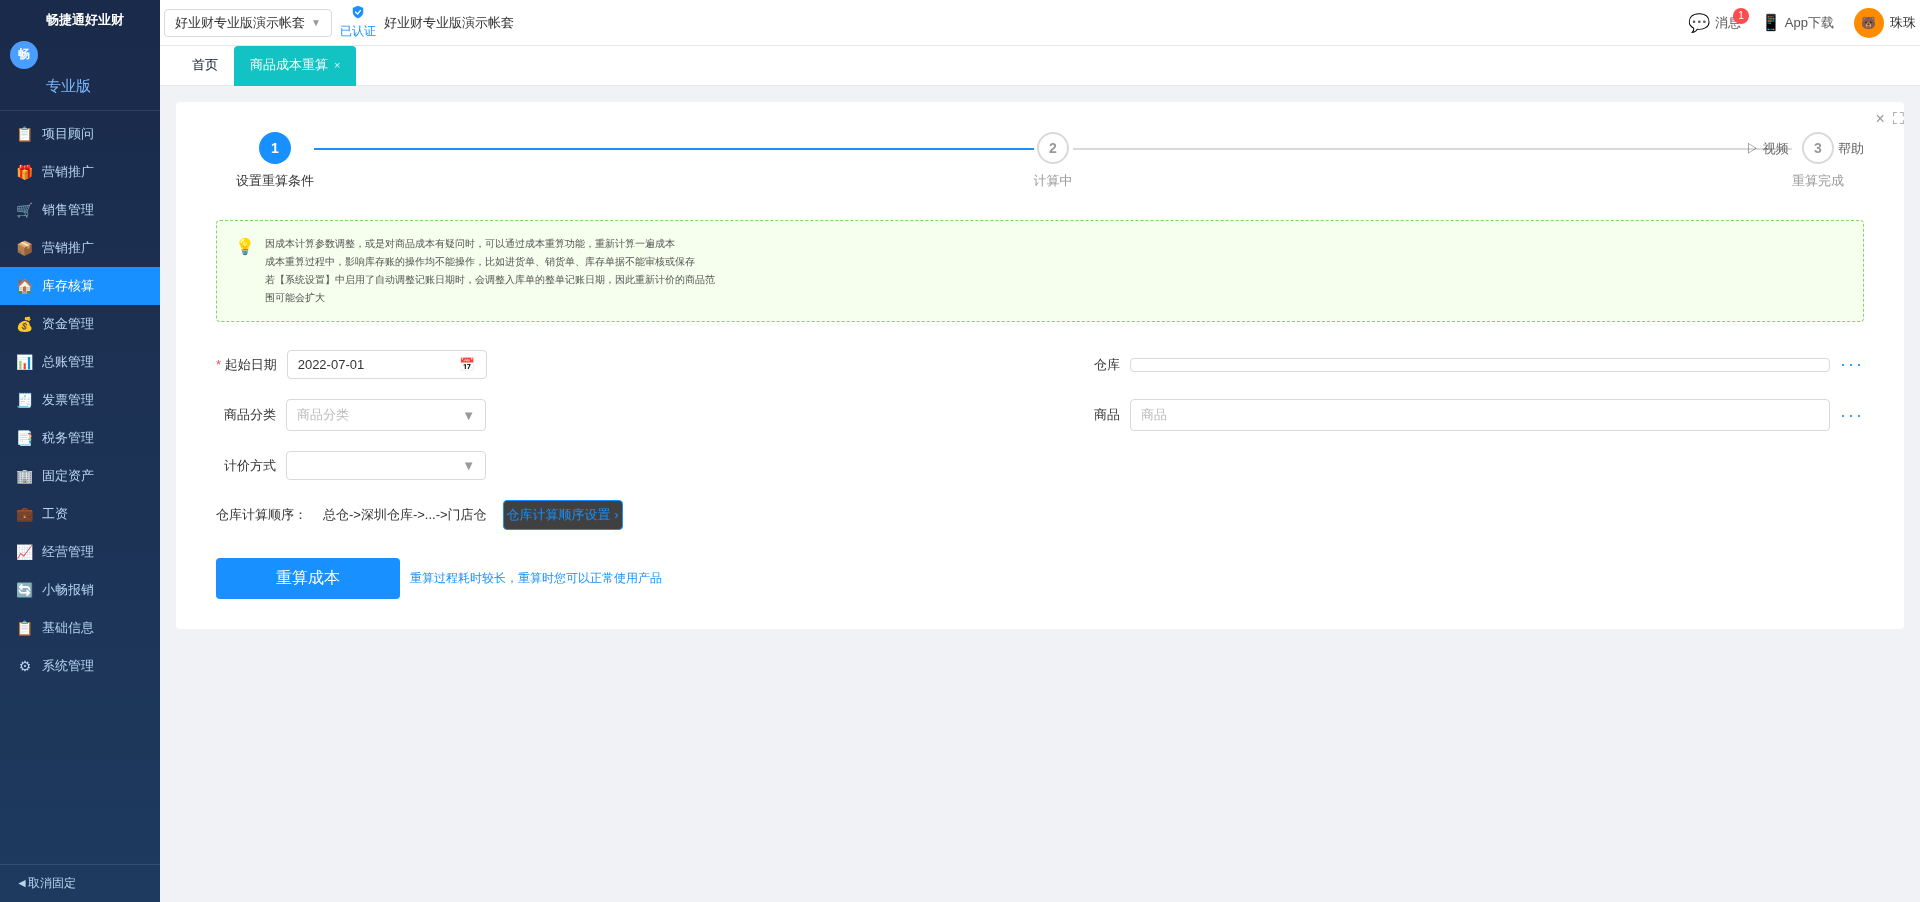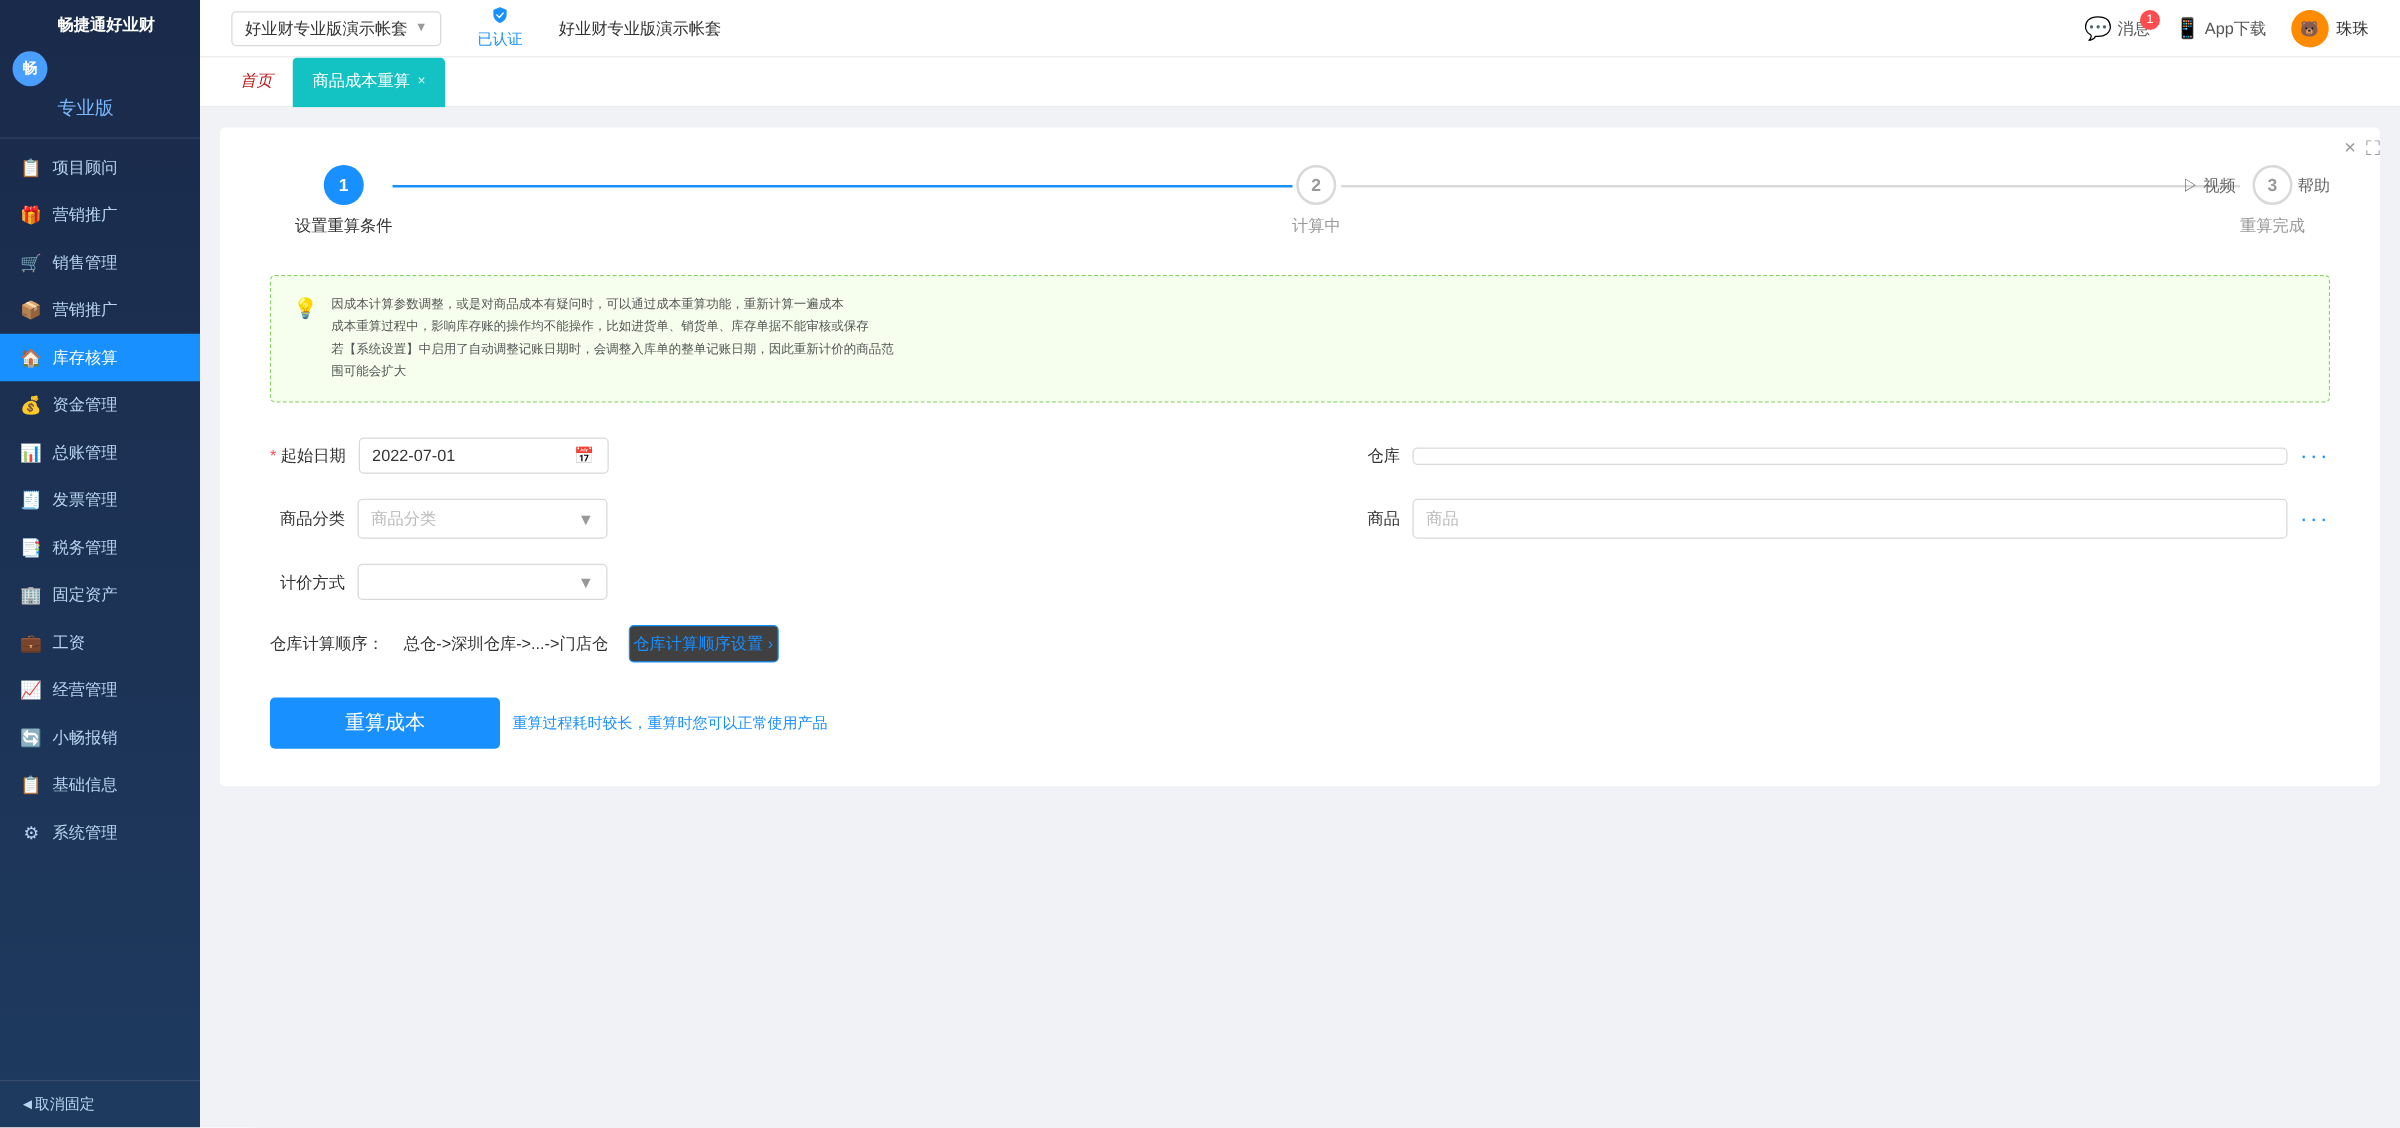--- a/index.html
+++ b/index.html
@@ -65,22 +65,22 @@
       overflow: hidden;
     }
 
     
     .topbar {
       height: 46px;
       background: white;
       border-bottom: 1px solid #e8e8e8;
       display: flex;
       align-items: center;
-      padding: 0 25px;
-      gap: 29px;
+      padding: 0 4px;
+      gap: 8px;
     }
     .account-selector {
       display: flex; align-items: center; gap: 6px;
       padding: 4px 10px;
       border: 1px solid #d9d9d9;
       border-radius: 4px;
       cursor: pointer;
       font-size: 13px;
       color: #333;
       min-width: 160px;
@@ -133,21 +133,21 @@
       color: #666;
       border-bottom: 2px solid transparent;
     }
     .tab-item.active {
       background: #13c2c2;
       color: white;
       border-radius: 4px 4px 0 0;
       align-items: center;
     }
     .tab-close { font-size: 11px; opacity: 0.8; }
-    .tab-home { color: #b91c1c; font-style: italic; }
+    .tab-home { color: #0f172a; }
 
     
     .page-area {
       flex: 1;
       background: #f0f2f5;
       overflow: auto;
       position: relative;
     }
 
     

